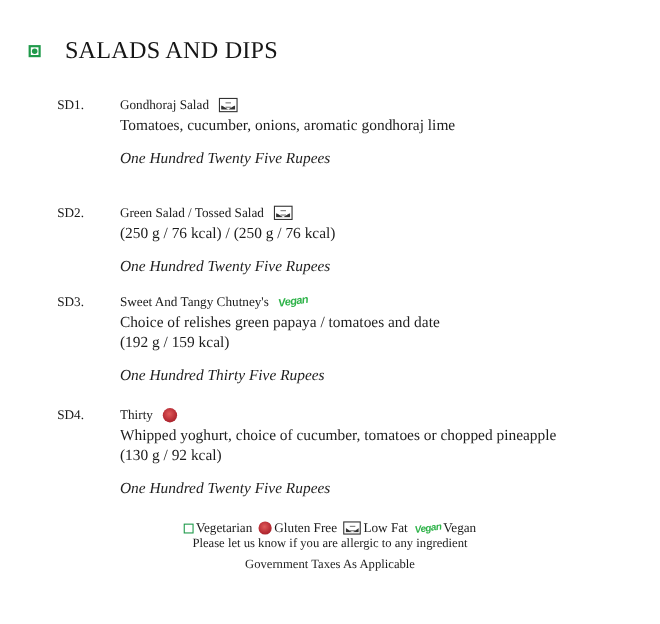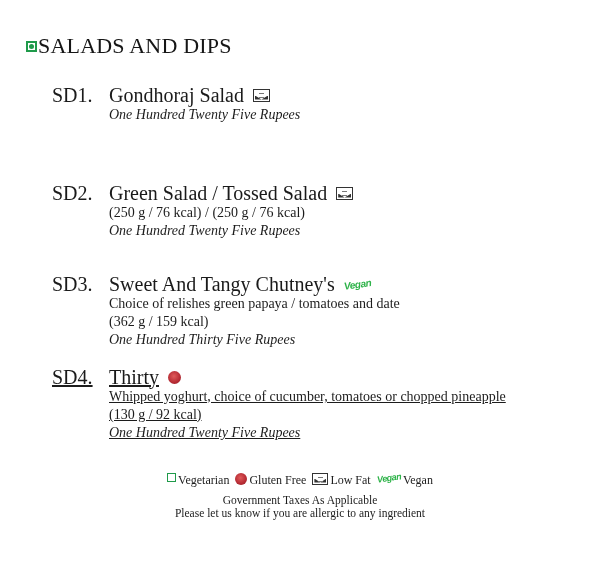--- a/index.html
+++ b/index.html
@@ -7,28 +7,28 @@
     width: 600px; height: 567px; background: #ffffff; position: relative;
     font-family: "Liberation Serif", "DejaVu Serif", serif; color: #1c1c1c;
     overflow: hidden;
   }
   .section-header { position: absolute; left: 26px; top: 33px; display: flex; align-items: center; }
   .veg-mark {
     width: 11px; height: 11px; border: 2px solid #1f9a4a; box-sizing: border-box;
     display: inline-flex; align-items: center; justify-content: center; background: #fff;
   }
   .veg-mark .dot { width: 5px; height: 5px; border-radius: 50%; background: #1f9a4a; }
-  .section-title { margin-left: 1px; font-size: 22px; letter-spacing: 0.2px; color: #161616; }
+  .section-title { margin-left: 22px; font-size: 22px; letter-spacing: 0.2px; color: #161616; }
 
   .item { position: absolute; left: 52px; }
   .item-row { display: flex; align-items: center; height: 22px; }
-  .item-code { width: 57px; font-size: 20px; color: #1a1a1a; }
-  .item-name { font-size: 20px; color: #1a1a1a; }
+  .item-code { width: 57px; font-size: 12px; color: #1a1a1a; }
+  .item-name { font-size: 12px; color: #1a1a1a; }
   .item-details { margin-left: 57px; font-size: 14px; line-height: 18px; color: #1c1c1c; }
-  .price { font-style: italic; }
+  .price { font-style: italic; margin-top: 12px; }
 
   .icon { display: inline-block; margin-left: 9px; vertical-align: middle; }
   .lowfat-icon {
     width: 17px; height: 13px; border: 1.5px solid #333; box-sizing: border-box;
     background: #fff; position: relative;
   }
   .lowfat-icon::before {
     content: ""; position: absolute; left: 1px; right: 1px; bottom: 1px; height: 4px;
     background: #333; clip-path: polygon(0 0, 50% 100%, 100% 0, 100% 100%, 0 100%);
   }
@@ -40,21 +40,21 @@
     font-family: "Liberation Sans", sans-serif; font-weight: bold; font-style: italic;
     font-size: 10px; color: #2fb34a; transform: rotate(-8deg); letter-spacing: -0.5px;
   }
   .gf-icon {
     width: 13px; height: 13px; border-radius: 50%;
     background: radial-gradient(circle at 45% 40%, #e05a5a 0%, #b52a33 60%, #8d1d25 100%);
   }
 
   .legend { position: absolute; left: 0; width: 600px; top: 472px; text-align: center; font-size: 12px; color: #1c1c1c; }
   .legend-row { display: flex; justify-content: center; align-items: center; gap: 2px; height: 16px; }
-  .legend-item { display: inline-flex; align-items: flex-start; margin: 0 2px; }
+  .legend-item { display: inline-flex; align-items: center; margin: 0 2px; }
   .legend-item .icon { margin-left: 0; margin-right: 2px; }
   .legend .veg-mark { width: 9px; height: 9px; border-width: 1.5px; }
   .legend .veg-mark .dot { width: 4px; height: 4px; }
   .legend .lowfat-icon { width: 16px; height: 12px; }
   .legend .gf-icon { width: 12px; height: 12px; }
   .legend .vegan-icon { font-size: 9px; }
   .note { font-size: 11.5px; line-height: 13px; }
   .note.first { margin-top: 6px; }
 </style>
 </head>
@@ -67,50 +67,51 @@
   <span class="section-title">SALADS AND DIPS</span>
 </div>
 
 <div class="item" style="top:84px;">
   <div class="item-row">
     <span class="item-code">SD1.</span>
     <span class="item-name">Gondhoraj Salad</span>
     <span class="icon lowfat-icon"></span>
   </div>
   <div class="item-details">
+    <div>Tomatoes, cucumber, onions, aromatic gondhoraj lime</div>
     <div class="price">One Hundred Twenty Five Rupees</div>
   </div>
 </div>
 
 <div class="item" style="top:182px;">
   <div class="item-row">
     <span class="item-code">SD2.</span>
     <span class="item-name">Green Salad / Tossed Salad</span>
     <span class="icon lowfat-icon"></span>
   </div>
   <div class="item-details">
     <div>(250 g / 76 kcal) / (250 g / 76 kcal)</div>
     <div class="price">One Hundred Twenty Five Rupees</div>
   </div>
 </div>
 
-<div class="item" style="top:273px;">
+<div class="item" style="top:263px;">
   <div class="item-row">
     <span class="item-code">SD3.</span>
     <span class="item-name">Sweet And Tangy Chutney's</span>
     <span class="icon vegan-icon">Vegan</span>
   </div>
   <div class="item-details">
     <div>Choice of relishes green papaya / tomatoes and date</div>
-    <div>(362 g / 159 kcal)</div>
+    <div>(192 g / 159 kcal)</div>
     <div class="price">One Hundred Thirty Five Rupees</div>
   </div>
 </div>
 
-<div class="item" style="top:366px;text-decoration:underline;">
+<div class="item" style="top:366px;">
   <div class="item-row">
     <span class="item-code">SD4.</span>
     <span class="item-name">Thirty</span>
     <span class="icon gf-icon"></span>
   </div>
   <div class="item-details">
     <div>Whipped yoghurt, choice of cucumber, tomatoes or chopped pineapple</div>
     <div>(130 g / 92 kcal)</div>
     <div class="price">One Hundred Twenty Five Rupees</div>
   </div>
@@ -128,15 +129,15 @@
     </span>
     <span class="legend-item">
       <span class="icon lowfat-icon"></span>
       <span>Low Fat</span>
     </span>
     <span class="legend-item">
       <span class="icon vegan-icon">Vegan</span>
       <span>Vegan</span>
     </span>
   </div>
+  <div class="note">Please let us know if you are allergic to any ingredient</div>
   <div class="note first">Government Taxes As Applicable</div>
-  <div class="note">Please let us know if you are allergic to any ingredient</div>
 </div>
 
 </body></html>

